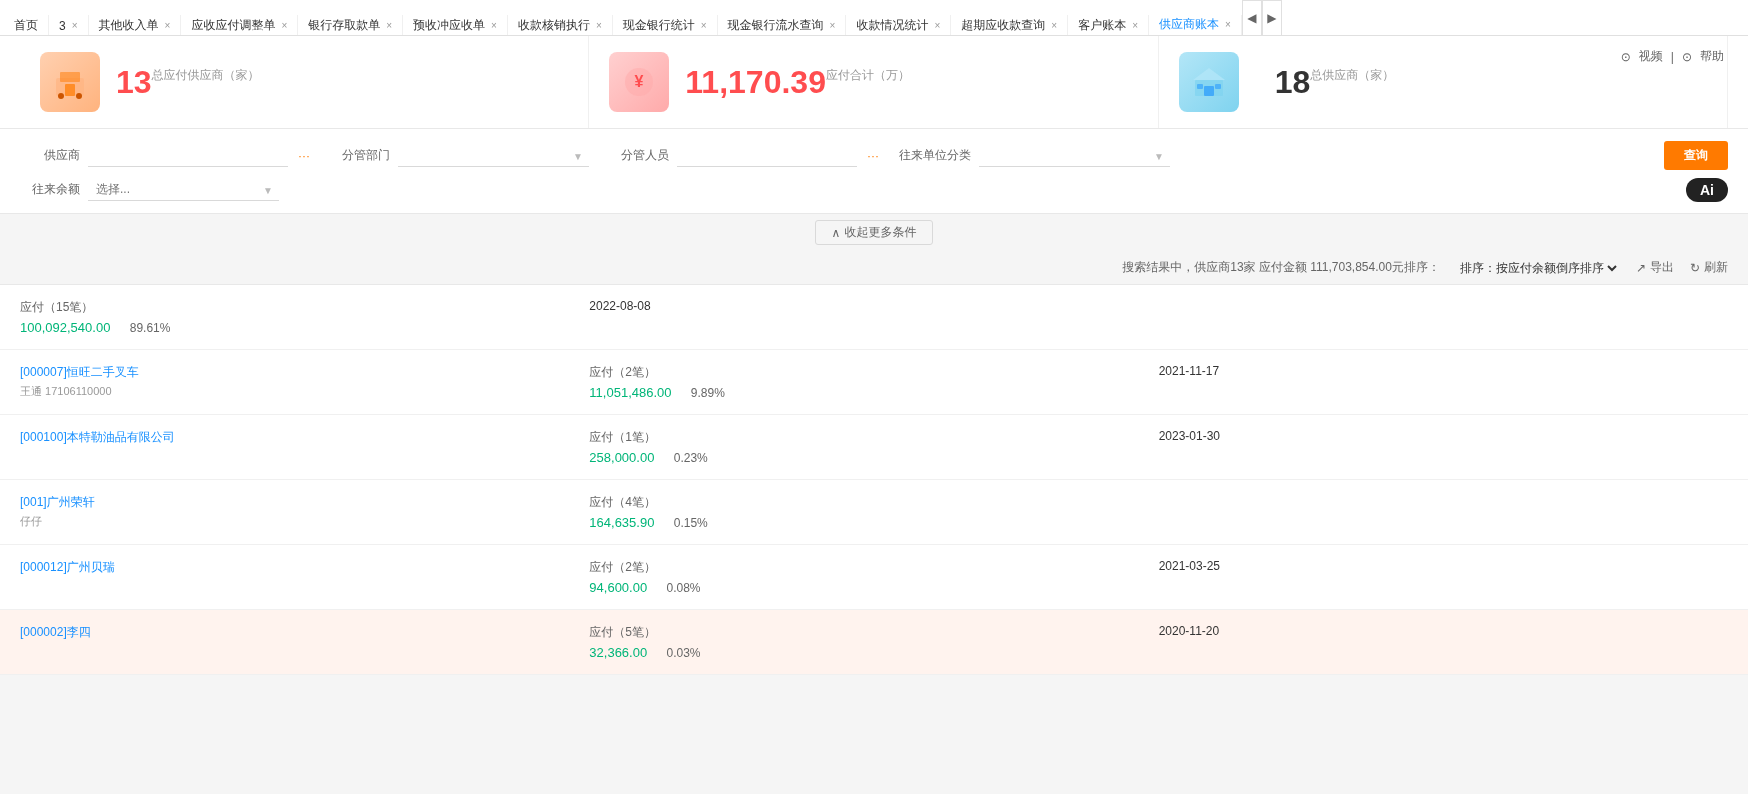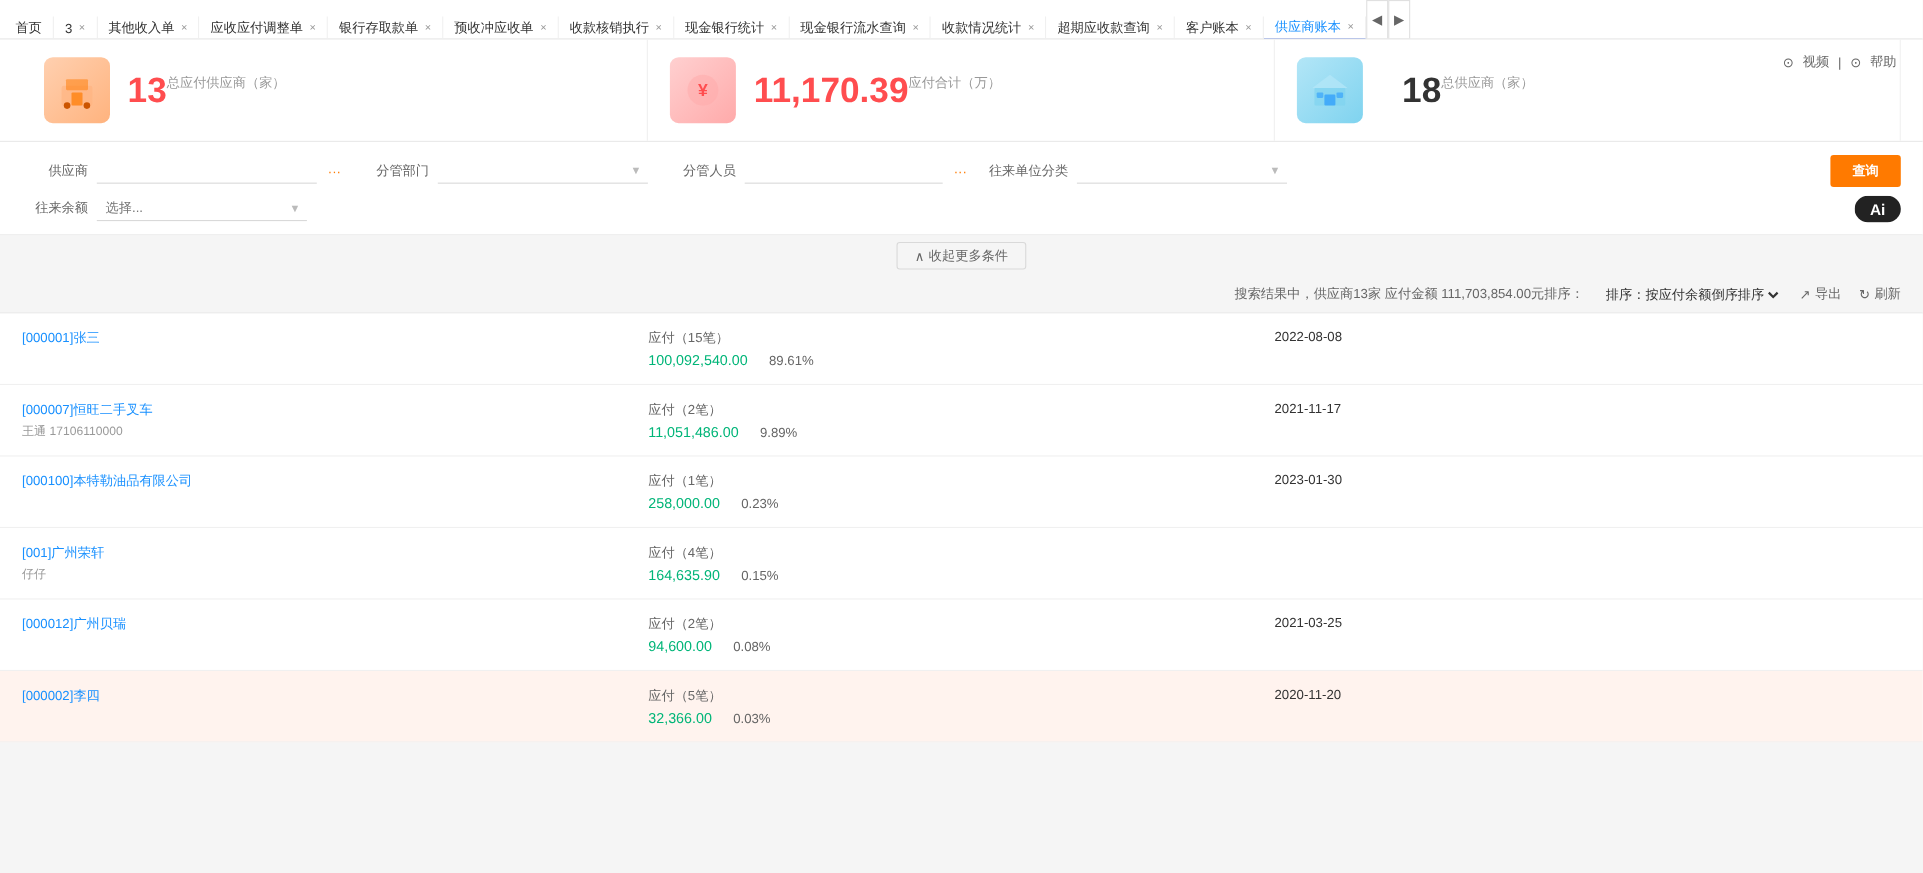--- a/index.html
+++ b/index.html
@@ -9,21 +9,21 @@
     .nav-bar {
       display: flex; align-items: center; background: #fff; border-bottom: 1px solid #e0e0e0;
       height: 36px; padding: 0 4px; overflow: hidden;
     }
     .nav-item {
       display: flex; align-items: center; padding: 0 10px; height: 22px; cursor: pointer;
       white-space: nowrap; font-size: 12px; color: #333; border-right: 1px solid #f0f0f0;
       transition: background 0.2s;
       margin-top: 16px;
     }
-    .nav-item.active { color: #1890ff; border-bottom: 2px solid #1d4ed8; }
+    .nav-item.active { color: #1890ff; border-bottom: 2px solid #4d7c0f; }
     .nav-item .close-icon { margin-left: 6px; color: #999; font-size: 10px; cursor: pointer; }
     .nav-arrow { width: 20px; height: 36px; display: flex; align-items: center; justify-content: center; cursor: pointer; color: #666; border: 1px solid #e0e0e0; }
 
     
     .stats-row {
       display: flex; background: #fff; border-bottom: 1px solid #e8e8e8; padding: 0 20px;
       align-items: stretch; min-height: 90px; position: relative;
     }
     .stat-block {
       display: flex; align-items: center; padding: 16px 40px 16px 20px; flex: 1;
@@ -313,24 +313,20 @@
       <span>↻</span>
       <span>刷新</span>
     </div>
   </div>
 </div>
 
 <div class="table-wrap">
 
   <div class="table-row">
     <div>
-      <a class="supplier-link">[000001]张三</a>
-      <div class="supplier-sub"></div>
-    </div>
-    <div>
       <div class="amount-label">应付（15笔）</div>
       <span class="amount-green">100,092,540.00</span>
       <span class="amount-percent">89.61%</span>
     </div>
     <div class="last-pay">2022-08-08</div>
   </div>
 
   <div class="table-row">
     <div>
       <a class="supplier-link">[000007]恒旺二手叉车</a>

